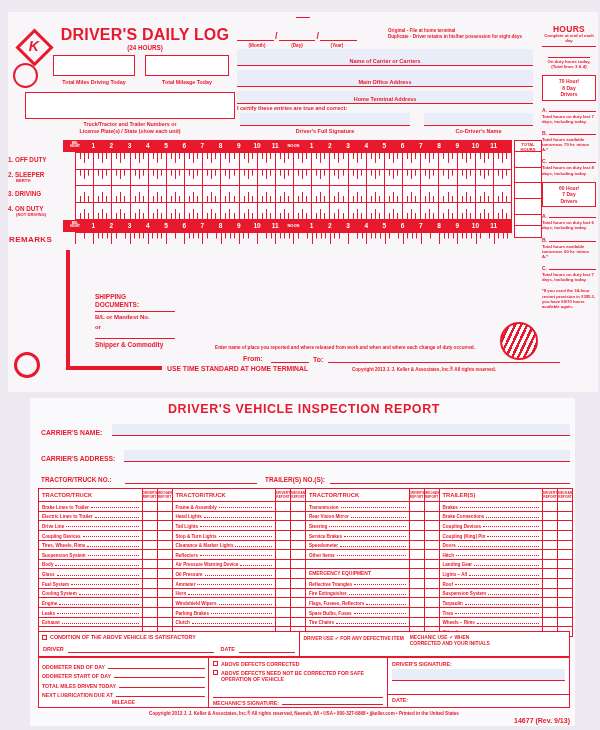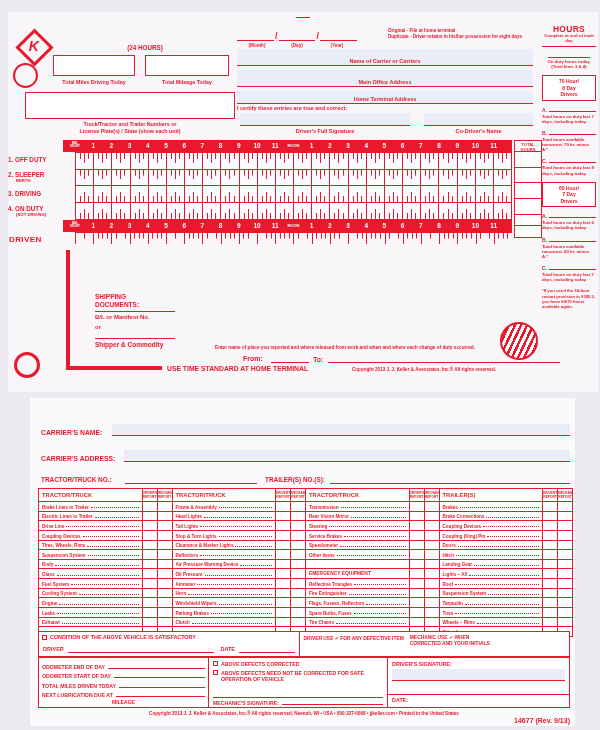--- a/index.html
+++ b/index.html
@@ -126,20 +126,21 @@
 <div id="root">
 
   <div class="paper" style="left:8px; top:12px; width:590px; height:380px;"></div>
   <div class="paper" style="left:30px; top:398px; width:545px; height:328px; background:#faf9fb;"></div>
 
   <div class="diamond">
       <span>K</span>
     </div>
   <div class="ring"></div>
 
+  <div class="log-title">DRIVER'S DAILY LOG</div>
   <div class="log-sub">(24 HOURS)</div>
 
   <div class="abs" style="left:296px; top:17px; width:14px; border-top:1.5px solid #e8192c;"></div>
   <div class="dateline">
     <span class="seg"></span>
       <span class="slash">/</span>
     <span class="seg"></span>
       <span class="slash">/</span>
     <span class="seg"></span>
   </div>
@@ -357,21 +358,21 @@
   <div class="total-head">TOTAL HOURS</div>
   <div id="total-boxes">
       <div class="tot-box" style="height: 17px;"></div>
       <div class="tot-box" style="height: 17px;"></div>
       <div class="tot-box" style="height: 17px;"></div>
       <div class="tot-box" style="height: 17px;"></div>
       <div class="tot-box" style="height: 12px;"></div>
       <div class="tot-box" style="height: 13px;"></div>
     </div>
   <div id="ruler"></div>
-  <div class="remarks">DRIVEN</div>
+  <div class="remarks">REMARKS</div>
 
   <div class="vbar"></div>
   <div class="hbar"></div>
   <div class="ship-label">
     <div>SHIPPING</div>
     <div>DOCUMENTS:</div>
   </div>
   <div class="redline" style="left:95px; top:311px; width:80px;"></div>
   <div class="abs b" style="left:95px; top:314px; font-size:6px;">B/L or Manifest No.</div>
   <div class="abs b" style="left:95px; top:324px; font-size:6px;">or</div>
@@ -438,20 +439,21 @@
           <div class="r-letter">
             <span>C.</span>
             <i></i>
           </div>
           <div class="r-text">Total hours on duty last 7 days, including today.</div>
         </div>
       </div>
     <div class="r-foot">*If you used the 34-hour restart provision in §395.3, you have 60/70 hours available again.</div>
   </div>
 
+  <div class="dvir-title">DRIVER'S VEHICLE INSPECTION REPORT</div>
 
   <div class="dvir-lab" style="left:41px; top:429px;">CARRIER'S NAME:</div>
   <div class="dvir-palebar" style="left:112px; top:424px; width:458px; height:12px;"></div>
 
   <div class="dvir-lab" style="left:41px; top:455px;">CARRIER'S ADDRESS:</div>
   <div class="dvir-palebar" style="left:124px; top:450px; width:446px; height:12px;"></div>
 
   <div class="dvir-lab" style="left:41px; top:476px; font-size:6.4px;">TRACTOR/TRUCK NO.:</div>
   <div class="redline" style="left:125px; top:483px; width:132px;"></div>
   <div class="dvir-lab" style="left:265px; top:476px; font-size:6.4px;">TRAILER(S) NO.(S):</div>

